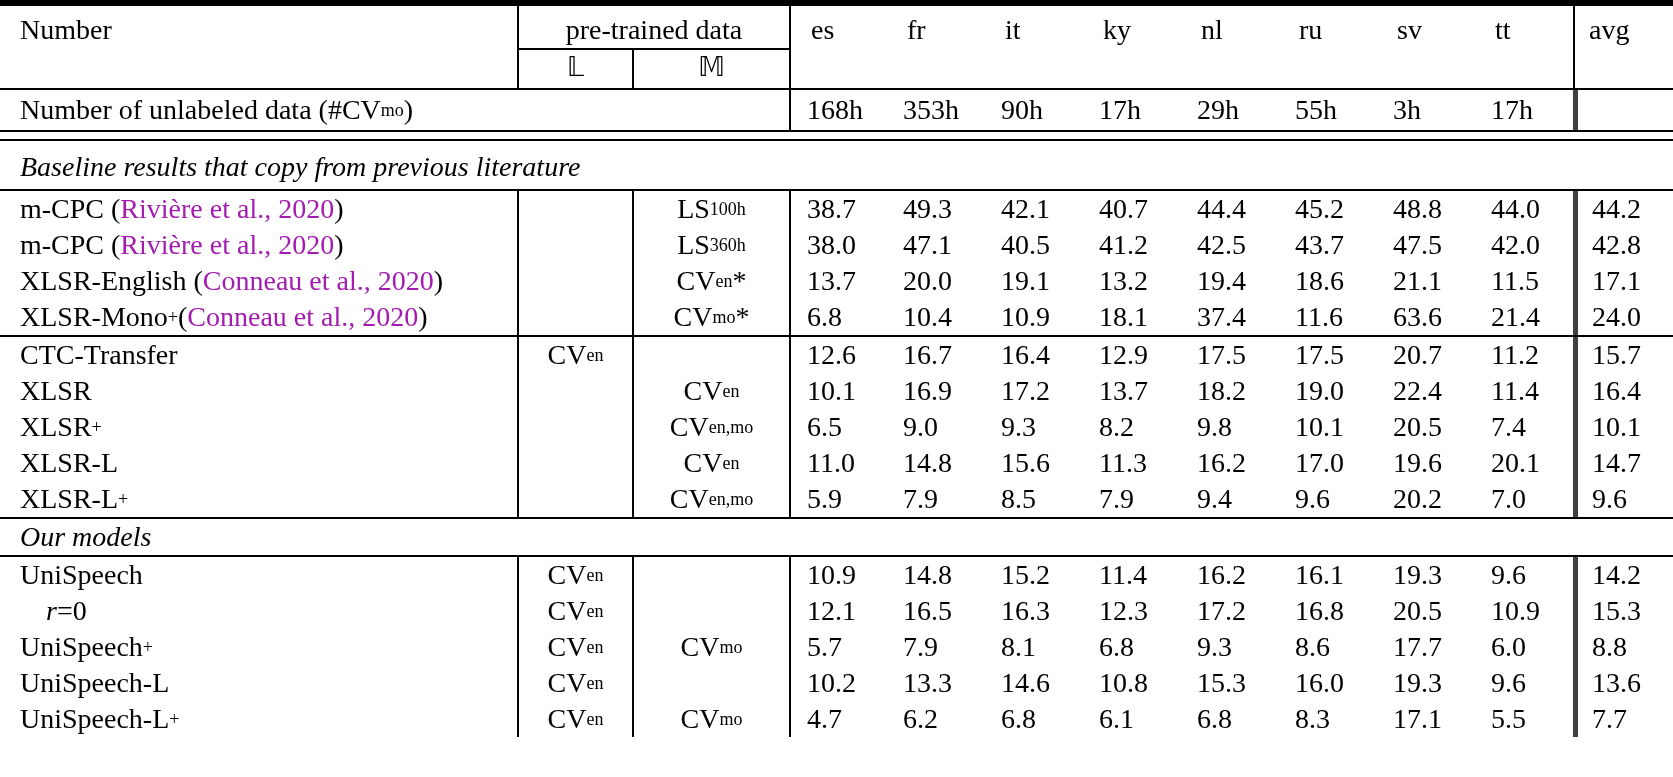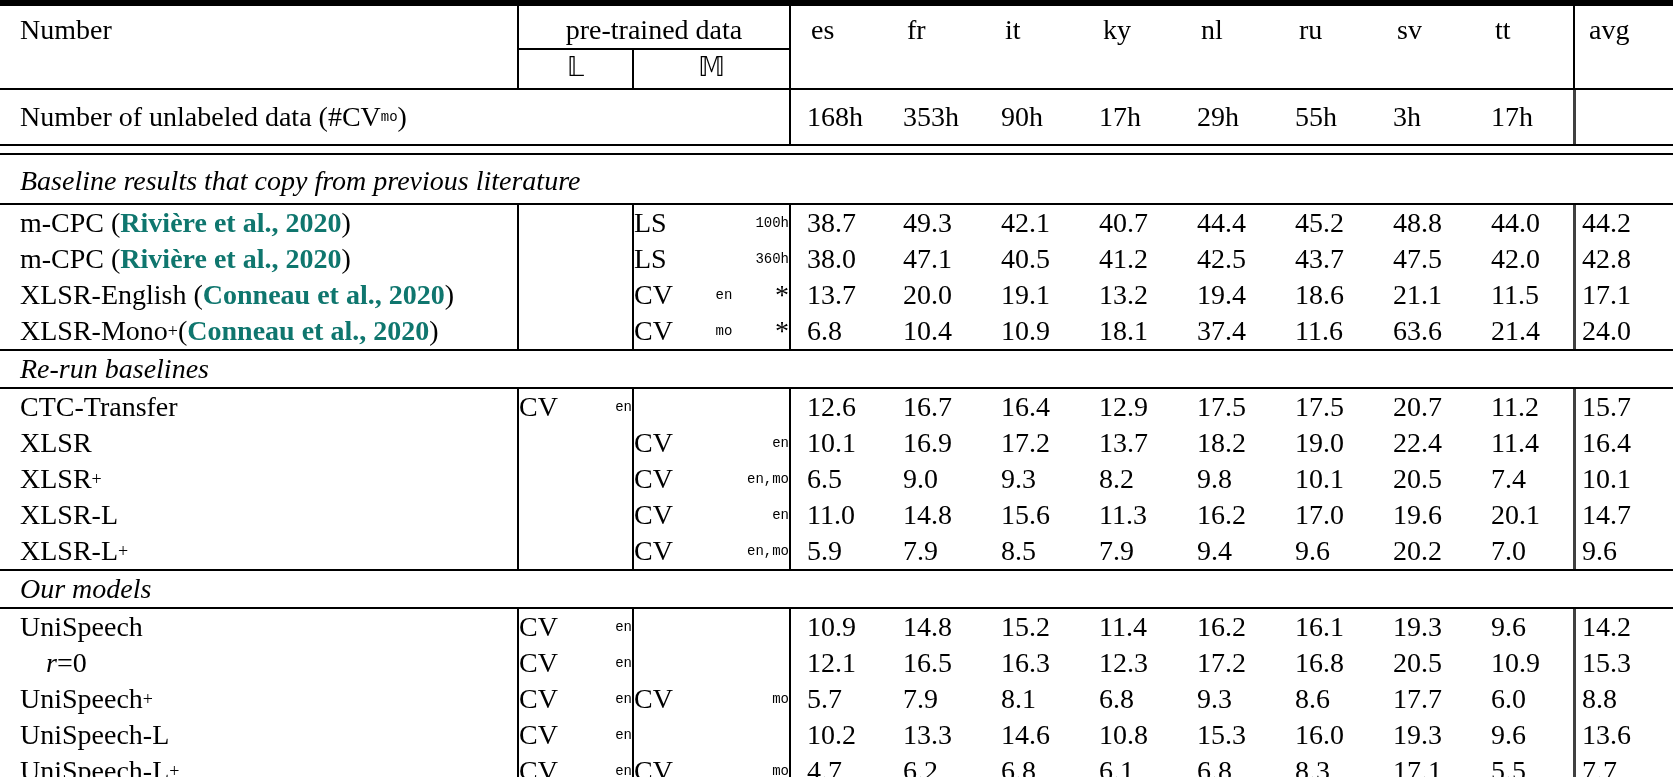--- a/index.html
+++ b/index.html
@@ -25,41 +25,41 @@
   .gc4{grid-column:4;border-left:2px solid #000;}
   .gc5{grid-column:5}.gc6{grid-column:6}.gc7{grid-column:7}.gc8{grid-column:8}
   .gc9{grid-column:9}.gc10{grid-column:10}.gc11{grid-column:11}
   .avg-h{grid-column:12;grid-row:1/3;border-left:2px solid #000;padding:9px 0 0 14px;}
 
   
   .row{align-items:center;font-size:28px;}
   .cell{overflow:hidden;white-space:nowrap;height:100%;display:flex;align-items:center;}
   .model-cell{padding-left:20px;}
   .model-cell.indent{padding-left:46px;}
-  .lm-cell{border-left:2px solid #000;justify-content:space-between;}
+  .lm-cell{border-left:2px solid #000;justify-content:center;}
   .value-cell{padding-left:16px;}
   .value-cell.first{border-left:2px solid #000;}
-  .avg-cell{border-left:3px solid #404040;padding-left:6px;text-align:right;}
-
-  .unlabeled-row{height:54px;}
+  .avg-cell{border-left:5px solid #404040;padding-left:14px;text-align:right;}
+
+  .unlabeled-row{height:40px;}
   .unlabeled-label{grid-column:1/4;padding-left:20px;}
 
   .data-row{height:36px;}
 
   .section-row{display:block;}
   .section-title{display:block;font-style:italic;padding-left:20px;border-bottom:2px solid #000;
                  font-size:28px;line-height:1;}
   .section-first .section-title{padding-top:12px;padding-bottom:8px;}
   .section-rest{border-top:2px solid #000;}
   .section-rest .section-title{padding-top:4px;padding-bottom:4px;}
 
   
-  .seg-sub{font-size:14px;vertical-align:-6px;letter-spacing:0;font-family:Liberation Mono, monospace;}
+  .seg-sub{font-size:18px;vertical-align:-6px;letter-spacing:0;}
   .seg-sup{font-size:18px;vertical-align:10px;}
-  .seg-cite{color:#0f766e;font-weight:bold;}
+  .seg-cite{color:#a21caf;}
   .seg-it{font-style:italic;}
 </style>
 </head>
 <body>
 
 <div class="paper">
 
   <div class="rule-thick"></div>
 
   <div class="grid header-block">
@@ -193,23 +193,20 @@
     <div class="cell value-cell">37.4</div>
     <div class="cell value-cell">11.6</div>
     <div class="cell value-cell">63.6</div>
     <div class="cell value-cell">21.4</div>
     <div class="cell avg-cell">24.0</div>
   </div>
 </div>
   </section>
 
   <section class="section-rest">
-    <div class="section-row">
-      <div class="section-title">Re-run baselines</div>
-    </div>
     <div class="rows">
   <div class="grid row data-row">
     <div class="cell model-cell">
               <span>CTC-Transfer</span>
             </div>
     <div class="cell lm-cell labeled">
               <span>CV</span>
               <span class="seg-sub">en</span>
             </div>
     <div class="cell lm-cell multi"></div>

